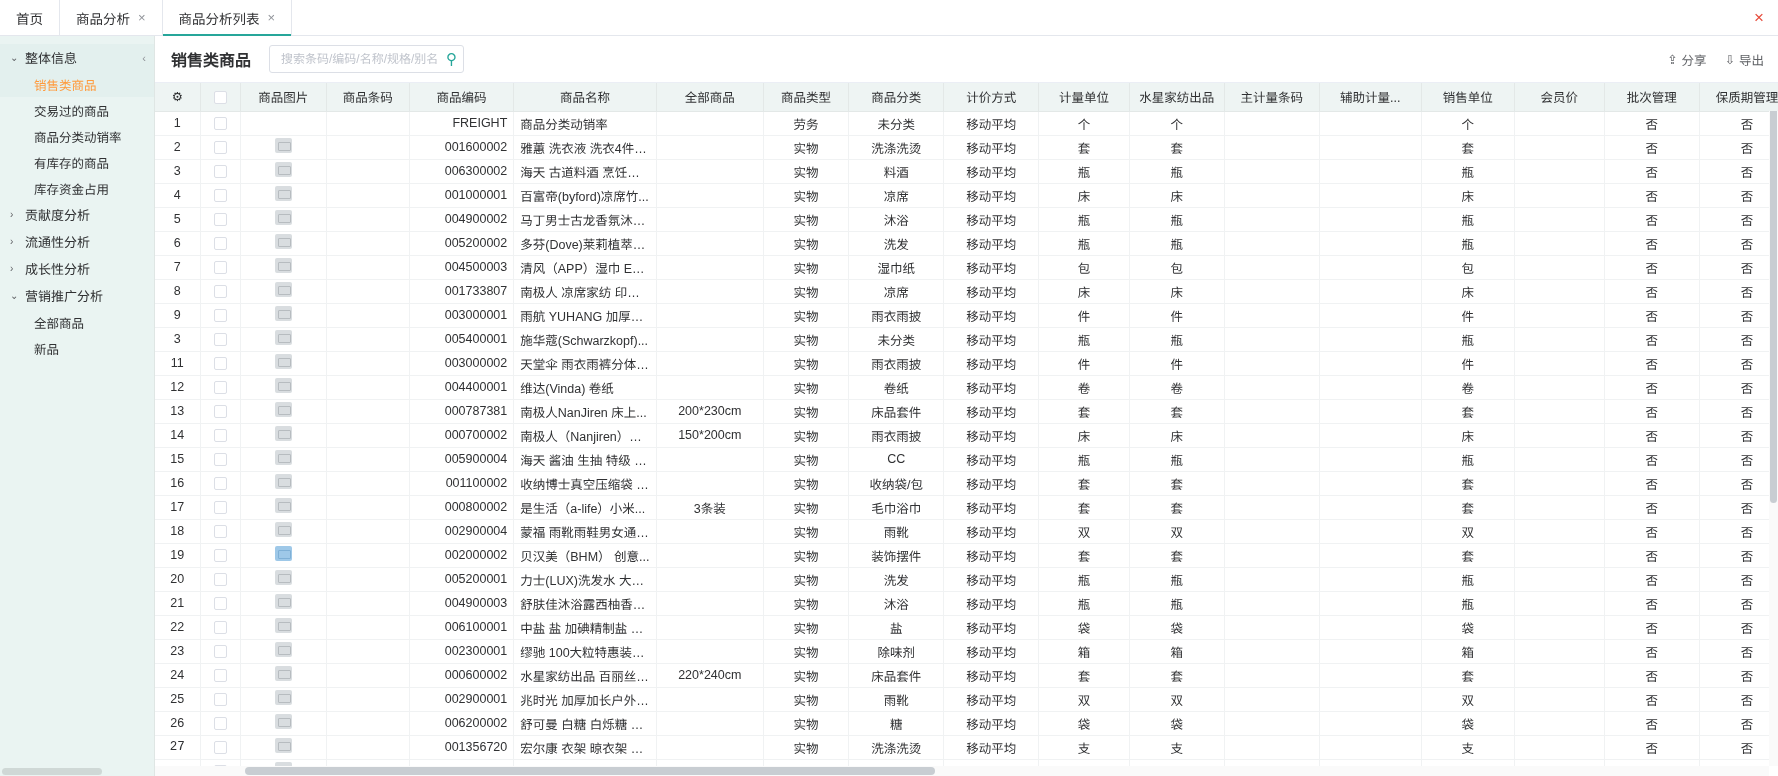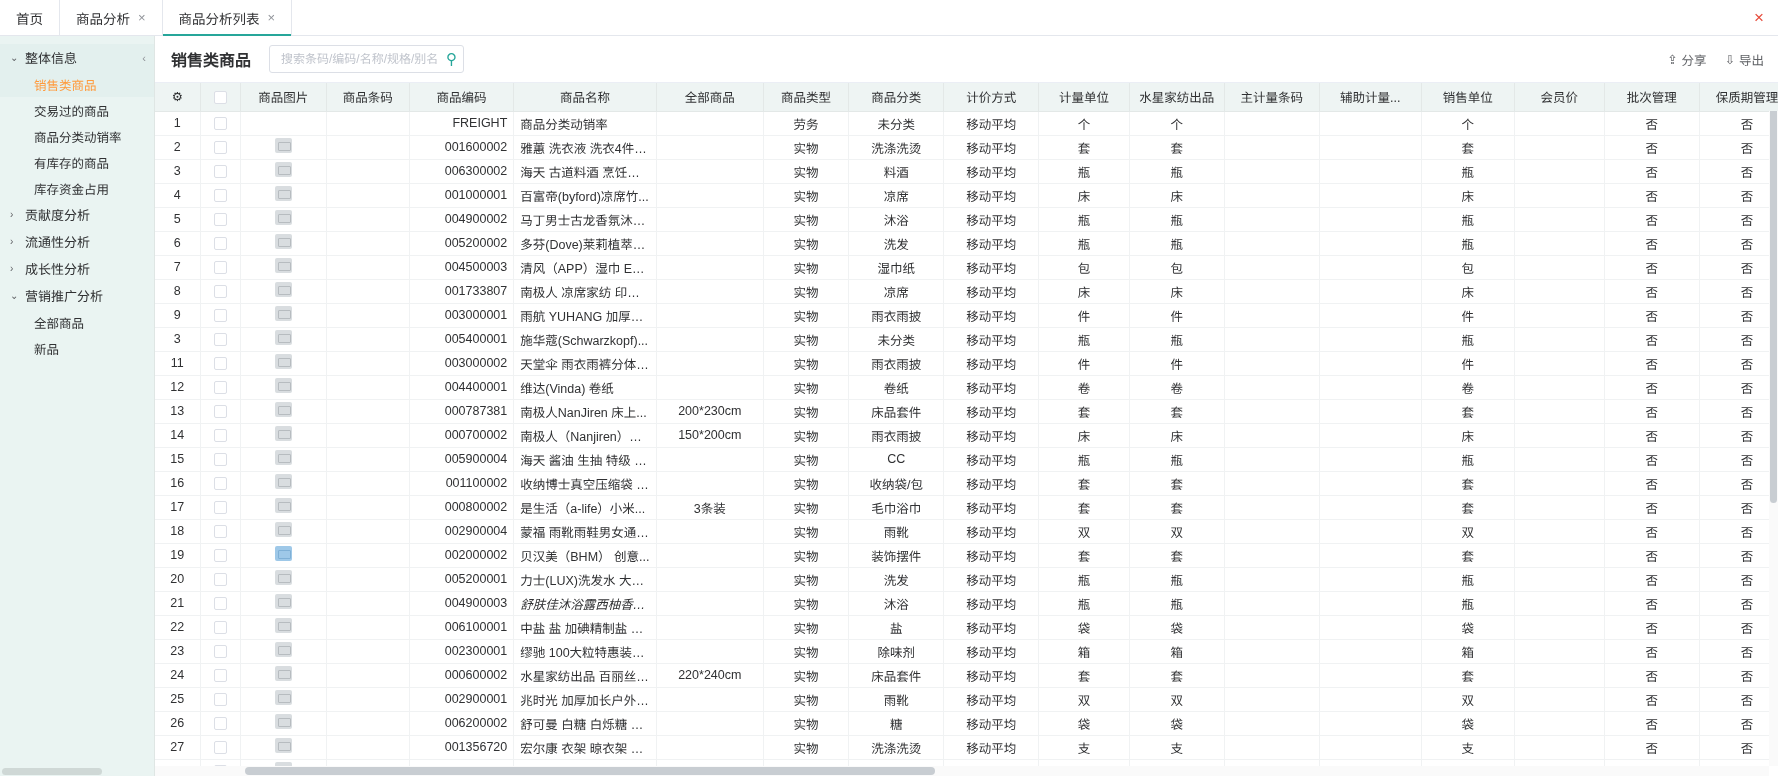--- a/index.html
+++ b/index.html
@@ -781,21 +781,21 @@
                 <td class="c-center" style="width: 76px;"></td>
                 <td class="c-center" style="width: 80px;">否</td>
                 <td class="c-center" style="width: 80px;">否</td>
               </tr>
               <tr class="row">
                 <td class="c-center" style="width: 38px;">21</td>
                 <td class="c-center" style="width: 34px;"><span class="chk"></span></td>
                 <td class="c-center" style="width: 72px;"><span class="thumb"></span></td>
                 <td class="c-center" style="width: 70px;"></td>
                 <td class="c-right" style="width: 88px;">004900003</td>
-                <td class="c-left" title="舒肤佳沐浴露西柚香港..." style="width: 120px; font-style: italic;">舒肤佳沐浴露西柚香港...</td>
+                <td class="c-left" title="舒肤佳沐浴露西柚香港..." style="width: 120px;">舒肤佳沐浴露西柚香港...</td>
                 <td class="c-center" style="width: 90px;"></td>
                 <td class="c-center" style="width: 72px;">实物</td>
                 <td class="c-center" style="width: 80px;">沐浴</td>
                 <td class="c-center" style="width: 80px;">移动平均</td>
                 <td class="c-center" style="width: 76px;">瓶</td>
                 <td class="c-center" style="width: 80px;">瓶</td>
                 <td class="c-center" style="width: 80px;"></td>
                 <td class="c-center" style="width: 86px;"></td>
                 <td class="c-center" style="width: 78px;">瓶</td>
                 <td class="c-center" style="width: 76px;"></td>
@@ -896,21 +896,21 @@
                 <td class="c-center" style="width: 76px;">袋</td>
                 <td class="c-center" style="width: 80px;">袋</td>
                 <td class="c-center" style="width: 80px;"></td>
                 <td class="c-center" style="width: 86px;"></td>
                 <td class="c-center" style="width: 78px;">袋</td>
                 <td class="c-center" style="width: 76px;"></td>
                 <td class="c-center" style="width: 80px;">否</td>
                 <td class="c-center" style="width: 80px;">否</td>
               </tr>
               <tr class="row">
-                <td class="c-center" style="width: 38px;">27</td>
+                <td class="c-center" style="width: 38px; font-family: Liberation Mono, monospace;">27</td>
                 <td class="c-center" style="width: 34px;"><span class="chk"></span></td>
                 <td class="c-center" style="width: 72px;"><span class="thumb"></span></td>
                 <td class="c-center" style="width: 70px;"></td>
                 <td class="c-right" style="width: 88px;">001356720</td>
                 <td class="c-left" title="宏尔康 衣架 晾衣架 衣..." style="width: 120px;">宏尔康 衣架 晾衣架 衣...</td>
                 <td class="c-center" style="width: 90px;"></td>
                 <td class="c-center" style="width: 72px;">实物</td>
                 <td class="c-center" style="width: 80px;">洗涤洗烫</td>
                 <td class="c-center" style="width: 80px;">移动平均</td>
                 <td class="c-center" style="width: 76px;">支</td>

